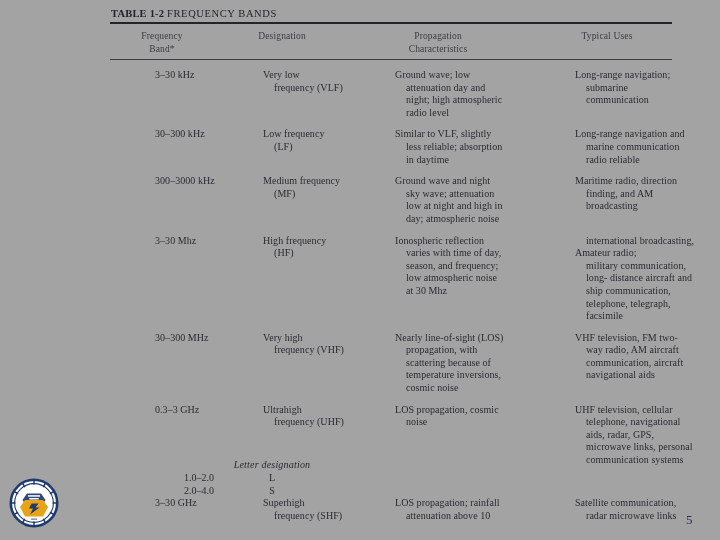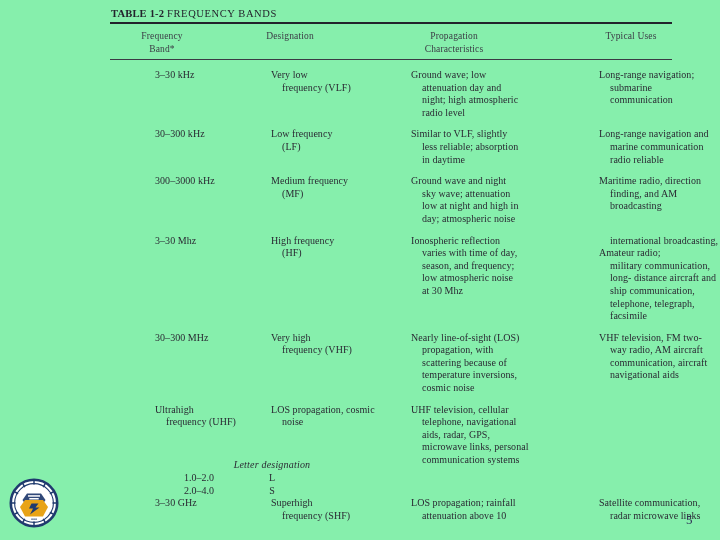--- a/index.html
+++ b/index.html
@@ -15,21 +15,21 @@
     position: relative;
     font-family: "Liberation Serif", "DejaVu Serif", serif;
     color: #2a2a33;
     -webkit-font-smoothing: antialiased;
   }
 
   
   #slide {
     position: absolute;
     inset: 0;
-    background: #86efac;
+    background: #a3a3a3;
     text-decoration: underline;
   }
 
   
   #table-block {
     position: absolute;
     left: 110px;
     top: 8px;
     width: 562px;
   }
@@ -58,21 +58,21 @@
   .rule-mid {
     height: 0;
     border-top: 1px solid #3a3a44;
     width: 100%;
   }
 
   
   .row {
     display: grid;
     grid-template-columns: 104px 128px 176px 154px;
-    column-gap: 12px;
+    column-gap: 4px;
   }
 
   .head-row {
     padding: 6px 0 4px 0;
   }
   .head-cell {
     text-align: center;
     font-size: 9.5px;
     line-height: 12.5px;
     color: #3b3b45;
@@ -293,20 +293,23 @@
             <span class="line ind">cosmic noise</span>
           </div>
           <div class="cell c4">
             <span class="line">VHF television, FM two-</span>
             <span class="line ind">way radio, AM aircraft</span>
             <span class="line ind">communication, aircraft</span>
             <span class="line ind">navigational aids</span>
           </div>
         </div>
         <div class="row body-row">
+          <div class="cell c1">
+            <span class="line">0.3–3 GHz</span>
+          </div>
           <div class="cell c2">
             <span class="line">Ultrahigh</span>
             <span class="line ind">frequency (UHF)</span>
           </div>
           <div class="cell c3">
             <span class="line">LOS propagation, cosmic</span>
             <span class="line ind">noise</span>
           </div>
           <div class="cell c4">
             <span class="line">UHF television, cellular</span>

